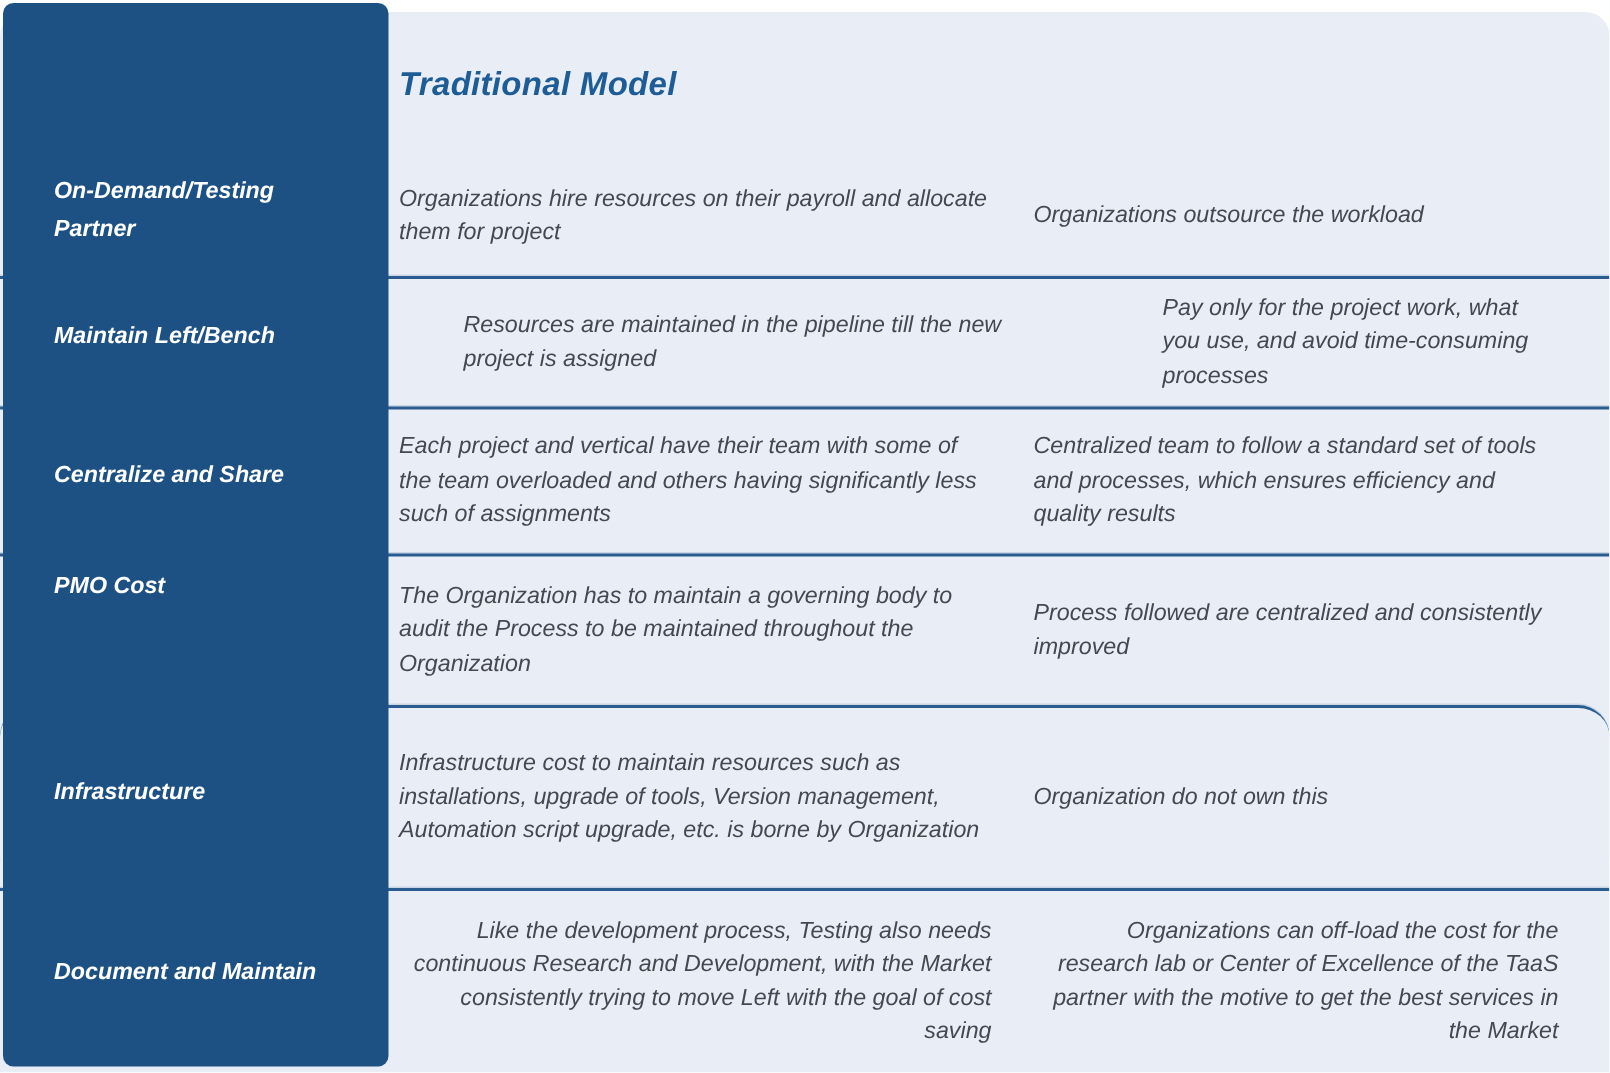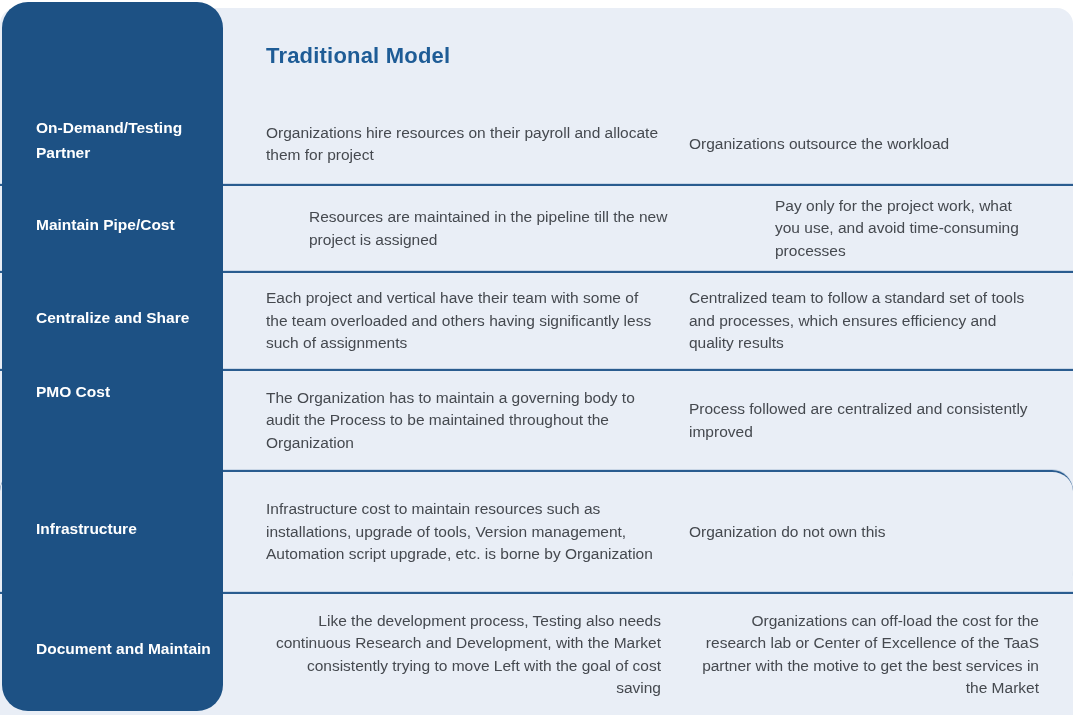--- a/index.html
+++ b/index.html
@@ -3,20 +3,21 @@
 <meta charset="utf-8">
 <style>
   * { margin:0; padding:0; box-sizing:border-box; }
   html,body { background:#ffffff; }
   body { font-family:"Liberation Sans", sans-serif; }
   .page {
     position:relative;
     width:1073px; height:715px;
     background:#ffffff;
     overflow:hidden;
+    font-style:italic;
   }
   
   .card {
     position:absolute;
     left:0; top:8px;
     width:1073px; height:707px;
     background:#e9eef6;
     border-radius:16px 16px 0 0;
   }
   .header-row {
@@ -52,23 +53,23 @@
     font-size:15.5px;
     line-height:1.45;
     color:#45494f;
   }
   .cell.trad { padding:8px 28px 8px 23px; }
   .cell.taas { padding:8px 34px 8px 0; }
   
   .sidebar {
     position:absolute;
     left:2px; top:2px;
-    width:221px; height:709px;
+    width:257px; height:709px;
     background:#1d5184;
-    border-radius:26px;
+    border-radius:7px;
   }
   .side-label {
     position:absolute;
     left:34px;
     width:200px;
     transform:translateY(-50%);
     color:#ffffff;
     font-weight:700;
     font-size:15.5px;
     line-height:1.6;
@@ -149,20 +150,20 @@
         </div>
       <div class="cell taas">
           <span>Organizations can off-load the cost for the research lab or Center of Excellence of the TaaS partner with the motive to get the best services in the Market</span>
         </div>
     </div>
 
   </div>
 
   <div class="sidebar">
     <div class="side-label sl0">On-Demand/Testing Partner</div>
-    <div class="side-label sl1">Maintain Pipe/Cost</div>
+    <div class="side-label sl1">Maintain Left/Bench</div>
     <div class="side-label sl2">Centralize and Share</div>
     <div class="side-label sl3">PMO Cost</div>
     <div class="side-label sl4">Infrastructure</div>
     <div class="side-label sl5">Document and Maintain</div>
   </div>
 
 </div>
 
 </body></html>

